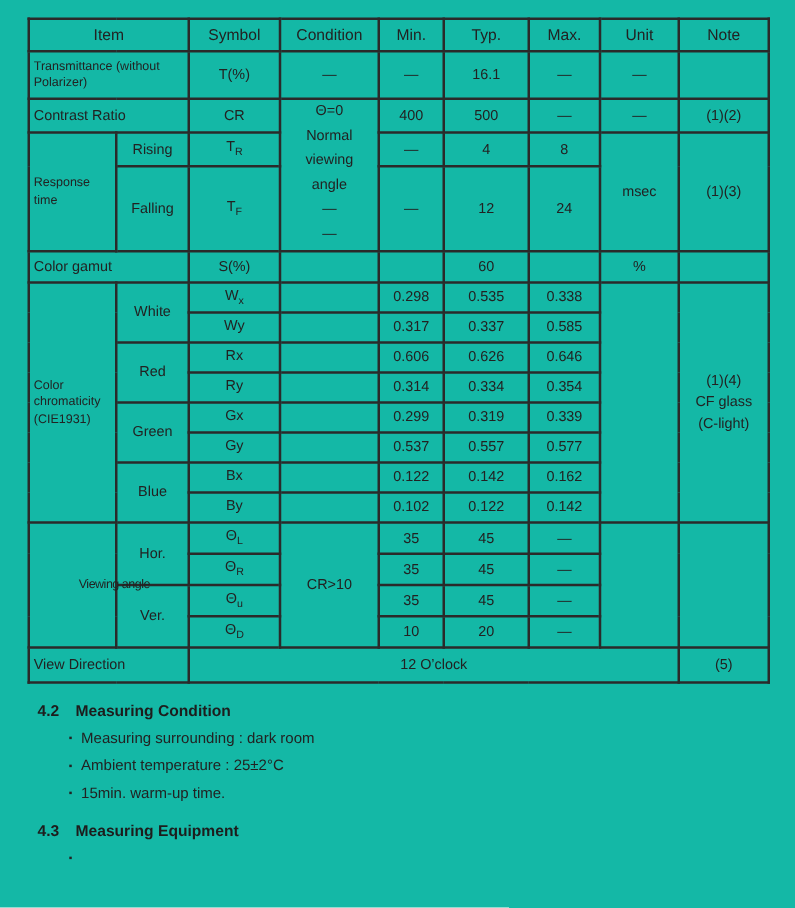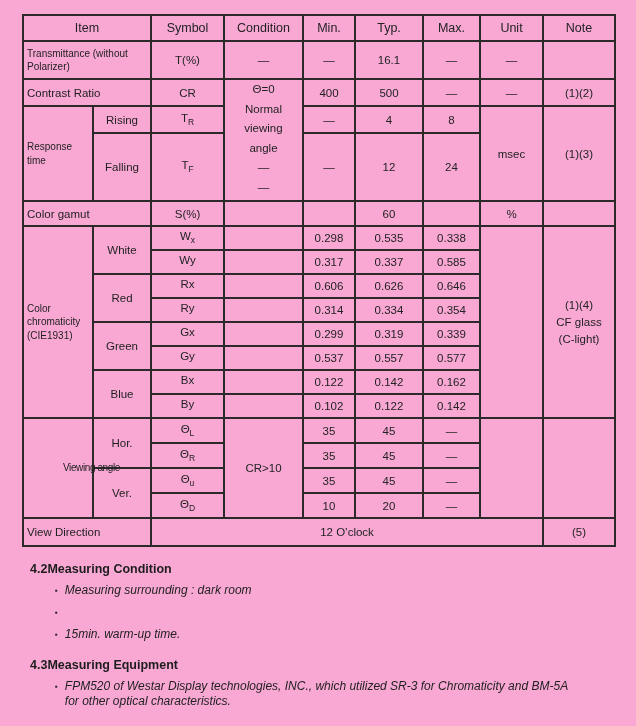--- a/index.html
+++ b/index.html
@@ -1,39 +1,39 @@
 <!DOCTYPE html>
 <html><head>
 <meta charset="utf-8">
 <style>
   html,body{margin:0;padding:0;background:#f7f7f4;}
-  .page{position:relative;width:636px;height:726px;background:#f9a8d4;
+  .page{position:relative;width:636px;height:726px;background:#14b8a6;
         font-family:"Liberation Sans",sans-serif;color:#222;}
   table.spec{position:absolute;left:22px;top:14px;width:592px;
              border-collapse:collapse;table-layout:fixed;}
   .spec th,.spec td{border:2px solid #2a2a2a;padding:0;font-weight:normal;
              font-size:11.5px;text-align:center;vertical-align:middle;color:#222;}
   .spec th{font-size:12.5px;}
   td.l{text-align:left;padding-left:3px;margin-left:45px;}
   td.il{text-align:left;padding-left:3px;font-size:10px;line-height:13.5px;}
   td.tight{white-space:nowrap;letter-spacing:-0.4px;padding-left:39px;}
   td.topcell{vertical-align:top;padding-top:0;line-height:19.5px;}
   sub{font-size:8.5px;}
   .rh26{height:26px}.rh38{height:38px}.rh27{height:27px}.rh68{height:68px}
   .rh25{height:25px}.rh24{height:24px}.rh28{height:28px}
   .note-lines div{line-height:17px;}
   .sections{position:absolute;left:30px;top:562px;width:590px;}
   .sec{margin-bottom:16px;}
-  .sec-head{display:flex;font-weight:bold;font-size:12.5px;
+  .sec-head{display:flex;gap:13px;font-weight:bold;font-size:12.5px;
             margin-bottom:7px;color:#1d1d1d;}
   .bullets{margin-left:25px;}
   .bullet{display:flex;gap:7px;align-items:flex-start;font-size:12px;
           line-height:15px;margin-bottom:7px;}
   .bullet .sq{font-size:8px;line-height:15px;flex:0 0 auto;}
-  .bullet .txt{max-width:505px;font-style:italic;}
+  .bullet .txt{max-width:505px;}
 </style>
 </head>
 <body>
 
 <div class="page">
 
   <table class="spec">
     <colgroup>
       <col style="width:70px">
         <col style="width:58px">
@@ -230,35 +230,35 @@
         <span>4.2</span>
         <span>Measuring Condition</span>
       </div>
       <div class="bullets">
         <div class="bullet">
           <span class="sq">▪</span>
           <span class="txt">Measuring surrounding : dark room</span>
         </div>
         <div class="bullet">
           <span class="sq">▪</span>
+          <span class="txt">Ambient temperature : 25±2°C</span>
         </div>
         <div class="bullet">
           <span class="sq">▪</span>
           <span class="txt">15min. warm-up time.</span>
         </div>
       </div>
     </div>
 
     <div class="sec">
       <div class="sec-head">
         <span>4.3</span>
         <span>Measuring Equipment</span>
       </div>
       <div class="bullets">
         <div class="bullet">
           <span class="sq">▪</span>
-          <span class="txt">FPM520 of Westar Display technologies, INC., which utilized SR-3 for Chromaticity and BM-5A for other optical characteristics.</span>
         </div>
       </div>
     </div>
   </div>
 
 </div>
 
 </body></html>

